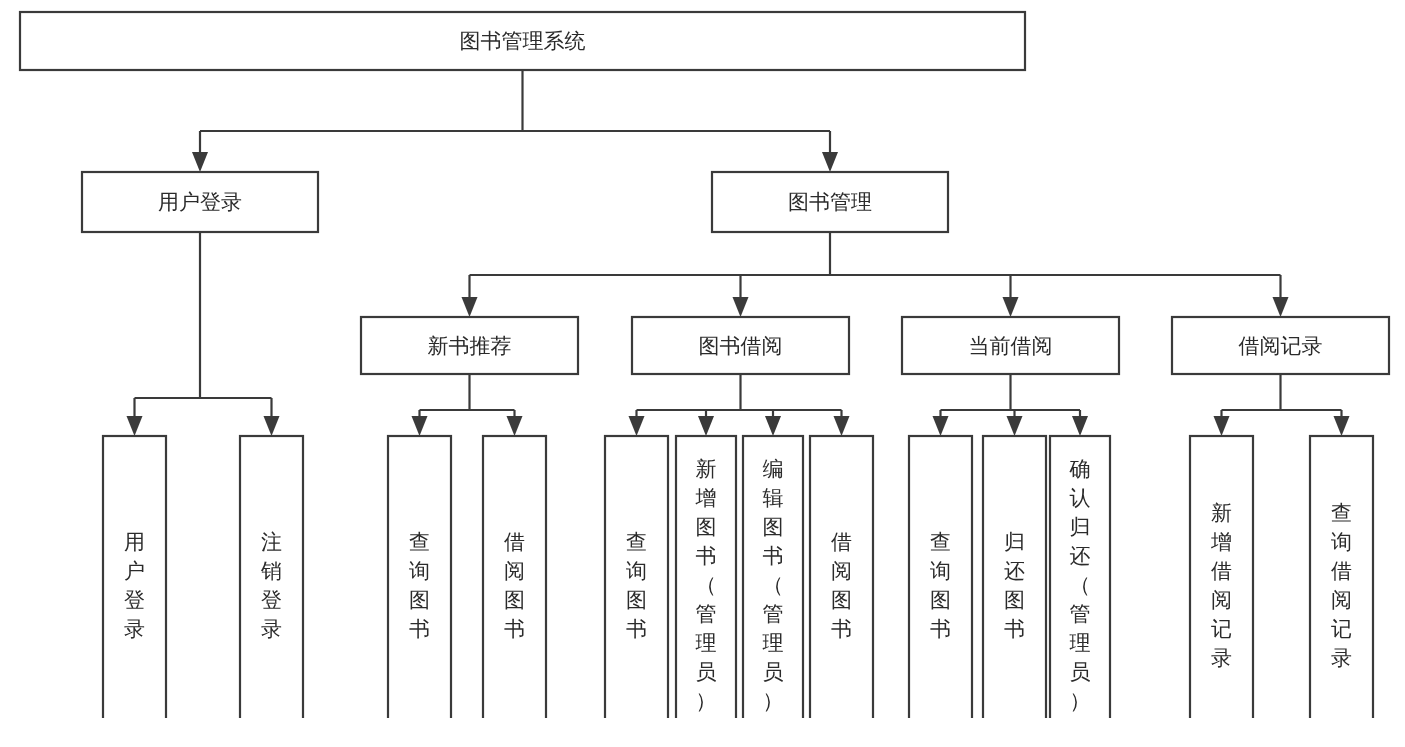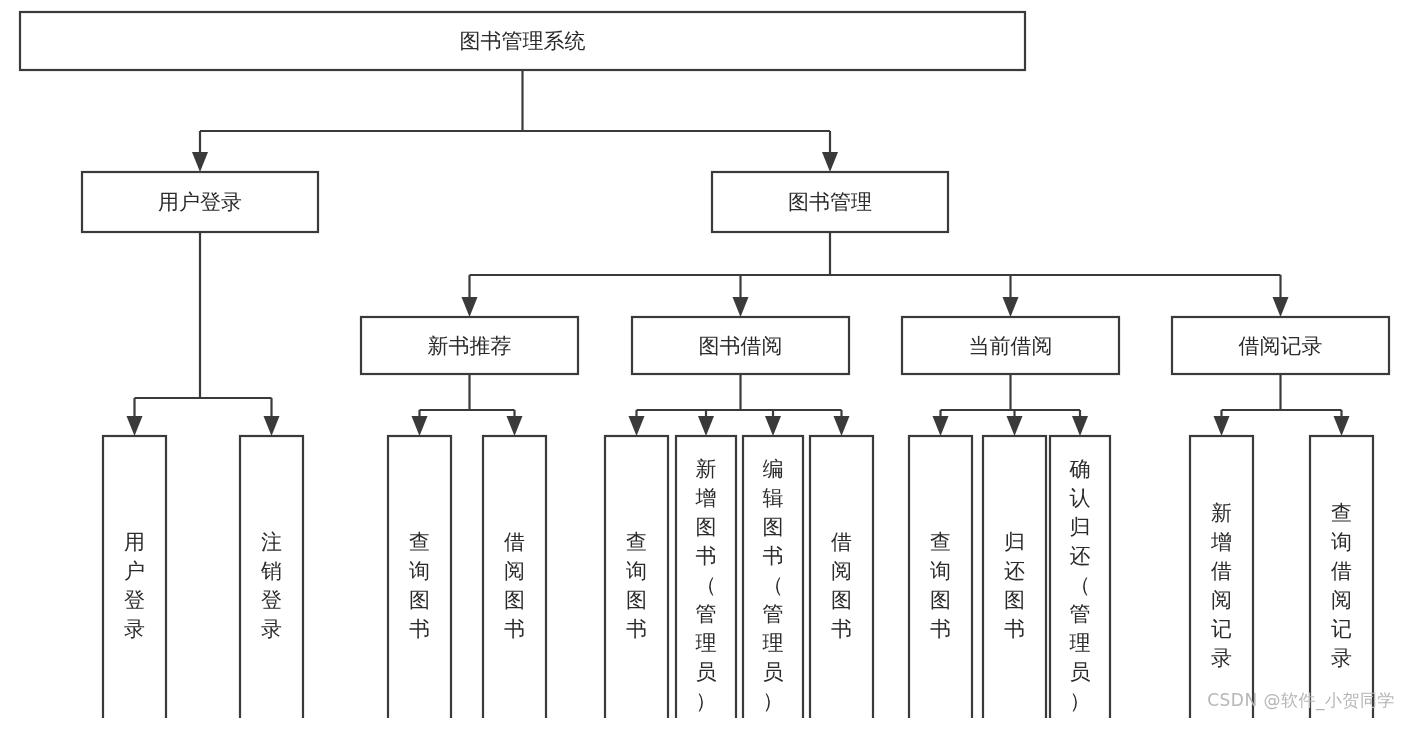--- a/index.html
+++ b/index.html
@@ -199,14 +199,13 @@
         <g>
           <rect x="1190" y="436" width="63" height="297" class="node-box"></rect>
           <text x="1221.5" y="519.5" class="node-label-v"><tspan x="1221.5" dy="0">新</tspan><tspan x="1221.5" dy="29">增</tspan><tspan x="1221.5" dy="29">借</tspan><tspan x="1221.5" dy="29">阅</tspan><tspan x="1221.5" dy="29">记</tspan><tspan x="1221.5" dy="29">录</tspan></text>
         </g>
         <g>
           <rect x="1310" y="436" width="63" height="297" class="node-box"></rect>
           <text x="1341.5" y="519.5" class="node-label-v"><tspan x="1341.5" dy="0">查</tspan><tspan x="1341.5" dy="29">询</tspan><tspan x="1341.5" dy="29">借</tspan><tspan x="1341.5" dy="29">阅</tspan><tspan x="1341.5" dy="29">记</tspan><tspan x="1341.5" dy="29">录</tspan></text>
         </g>
       </g>
   </svg>
-  <div class="watermark">CSDN @软件_小贺同学</div>
 </div>
 
 </body></html>

